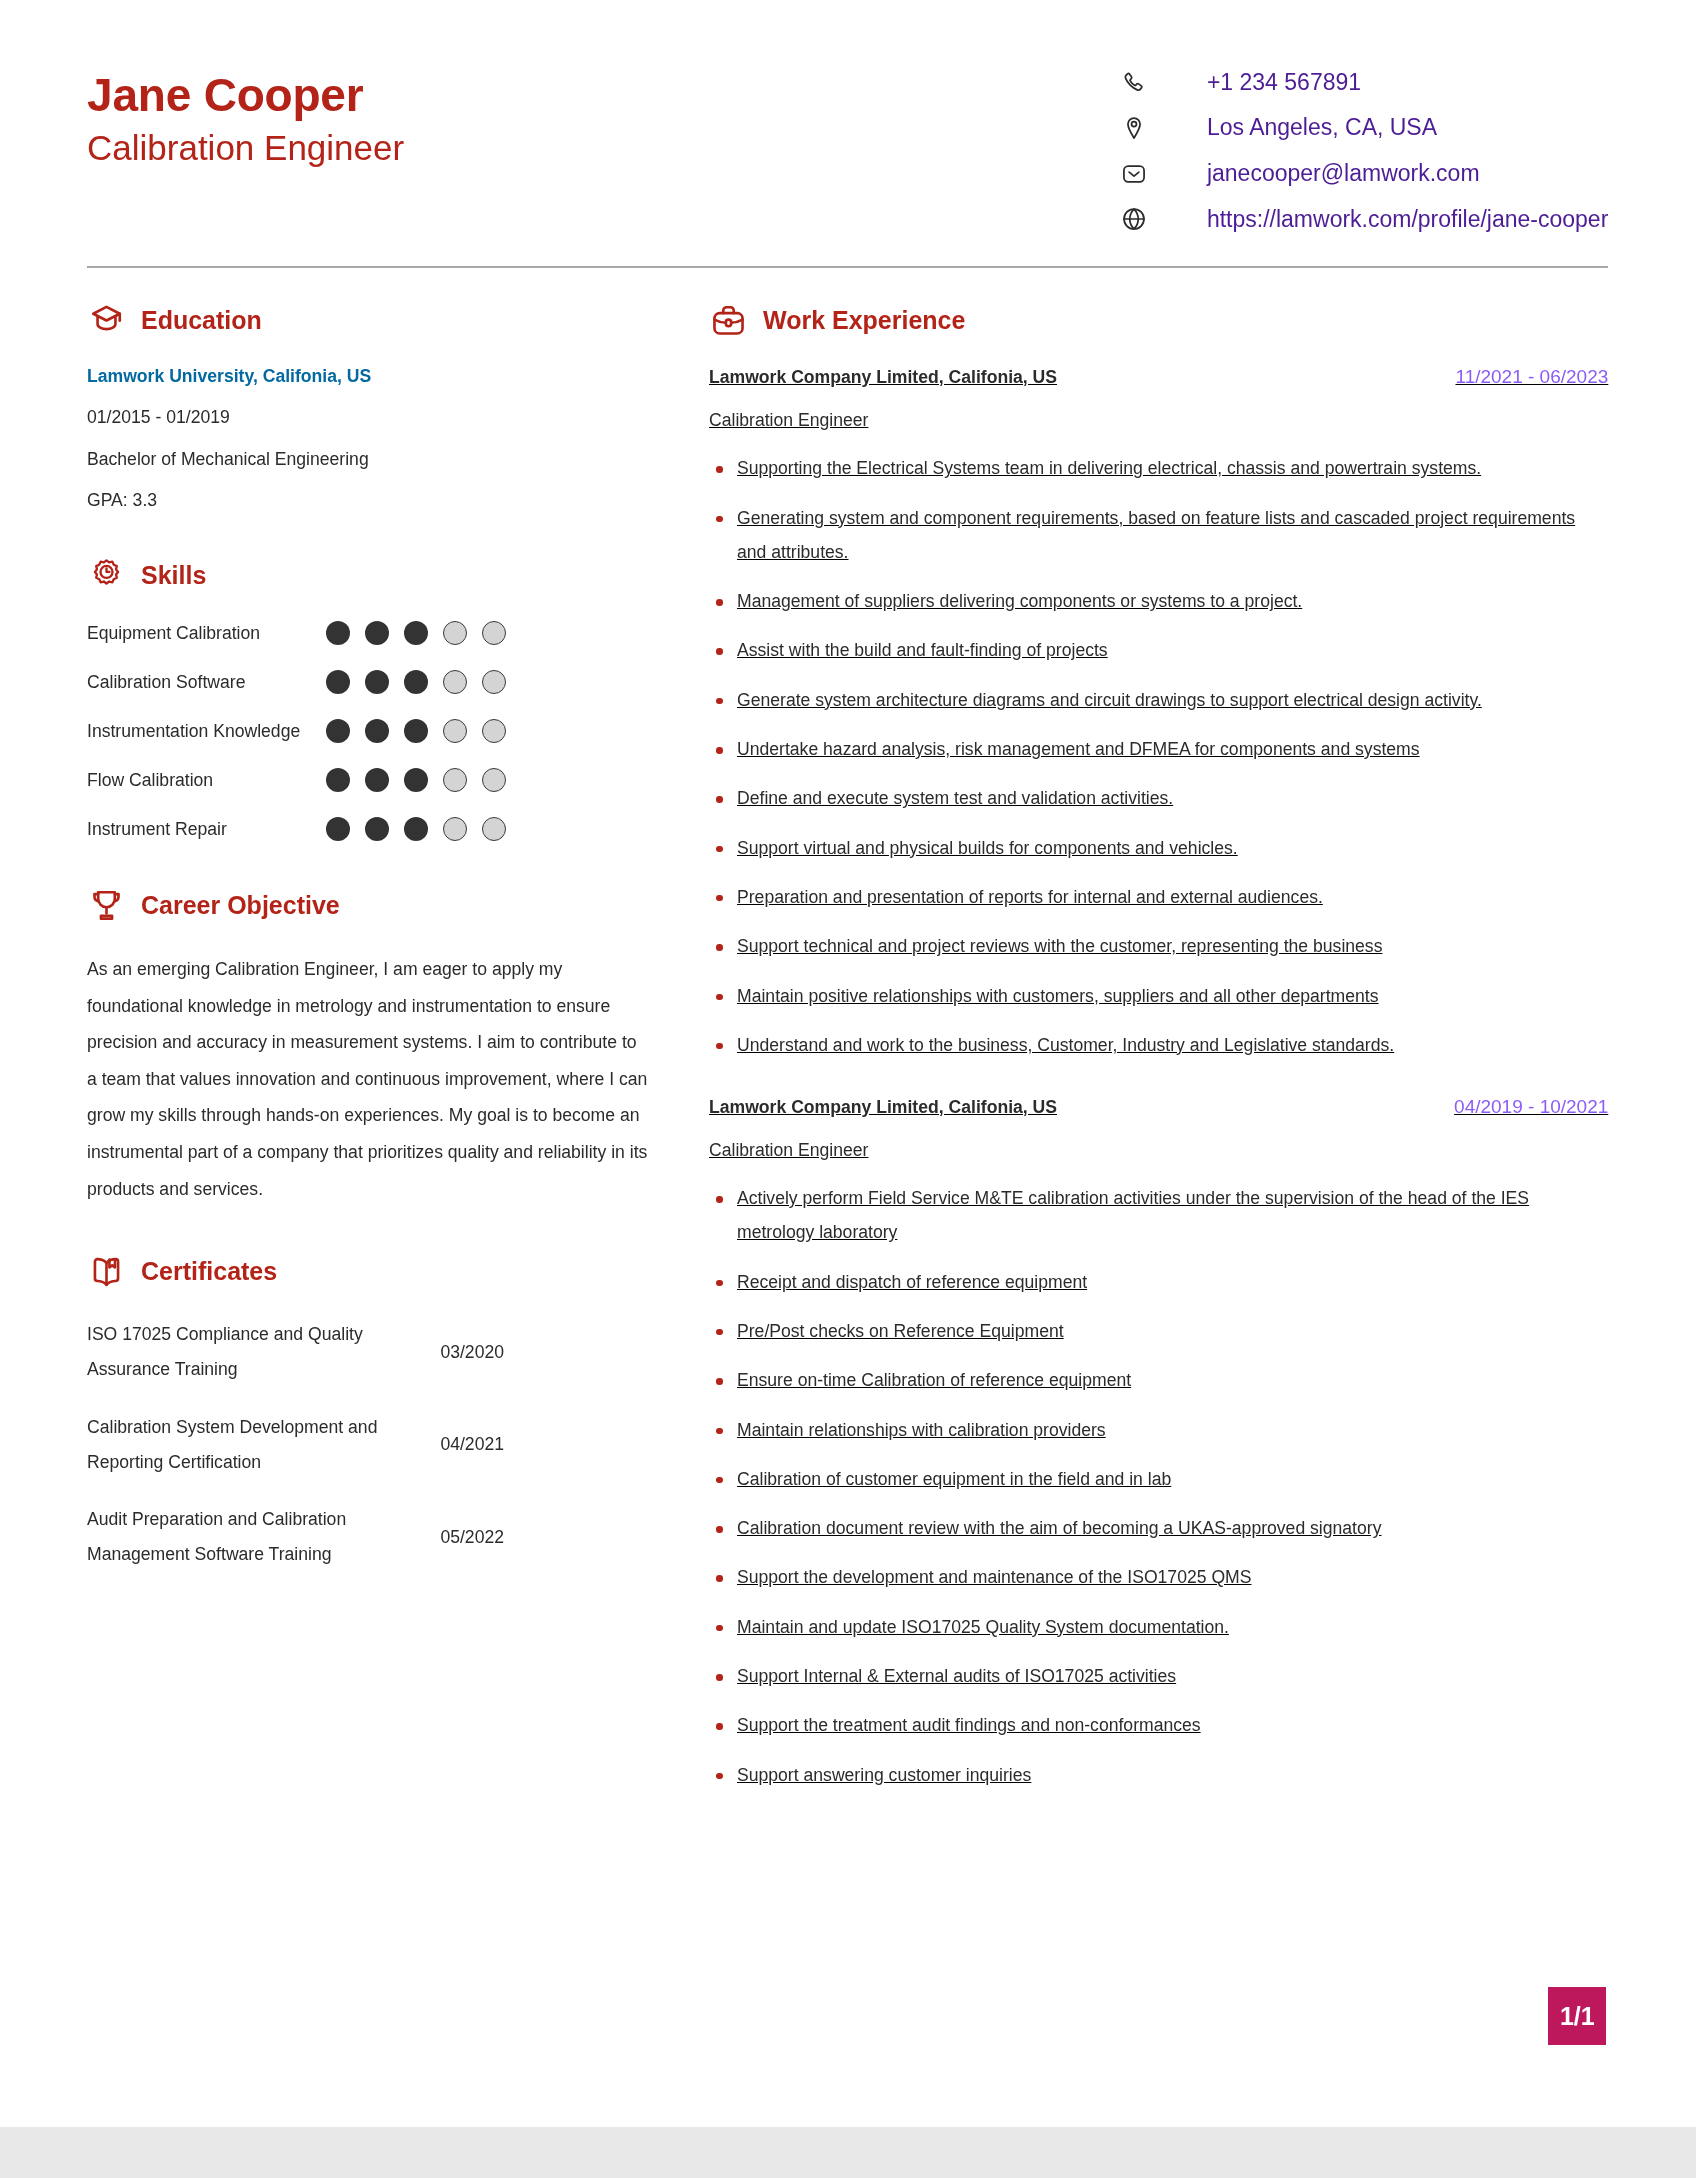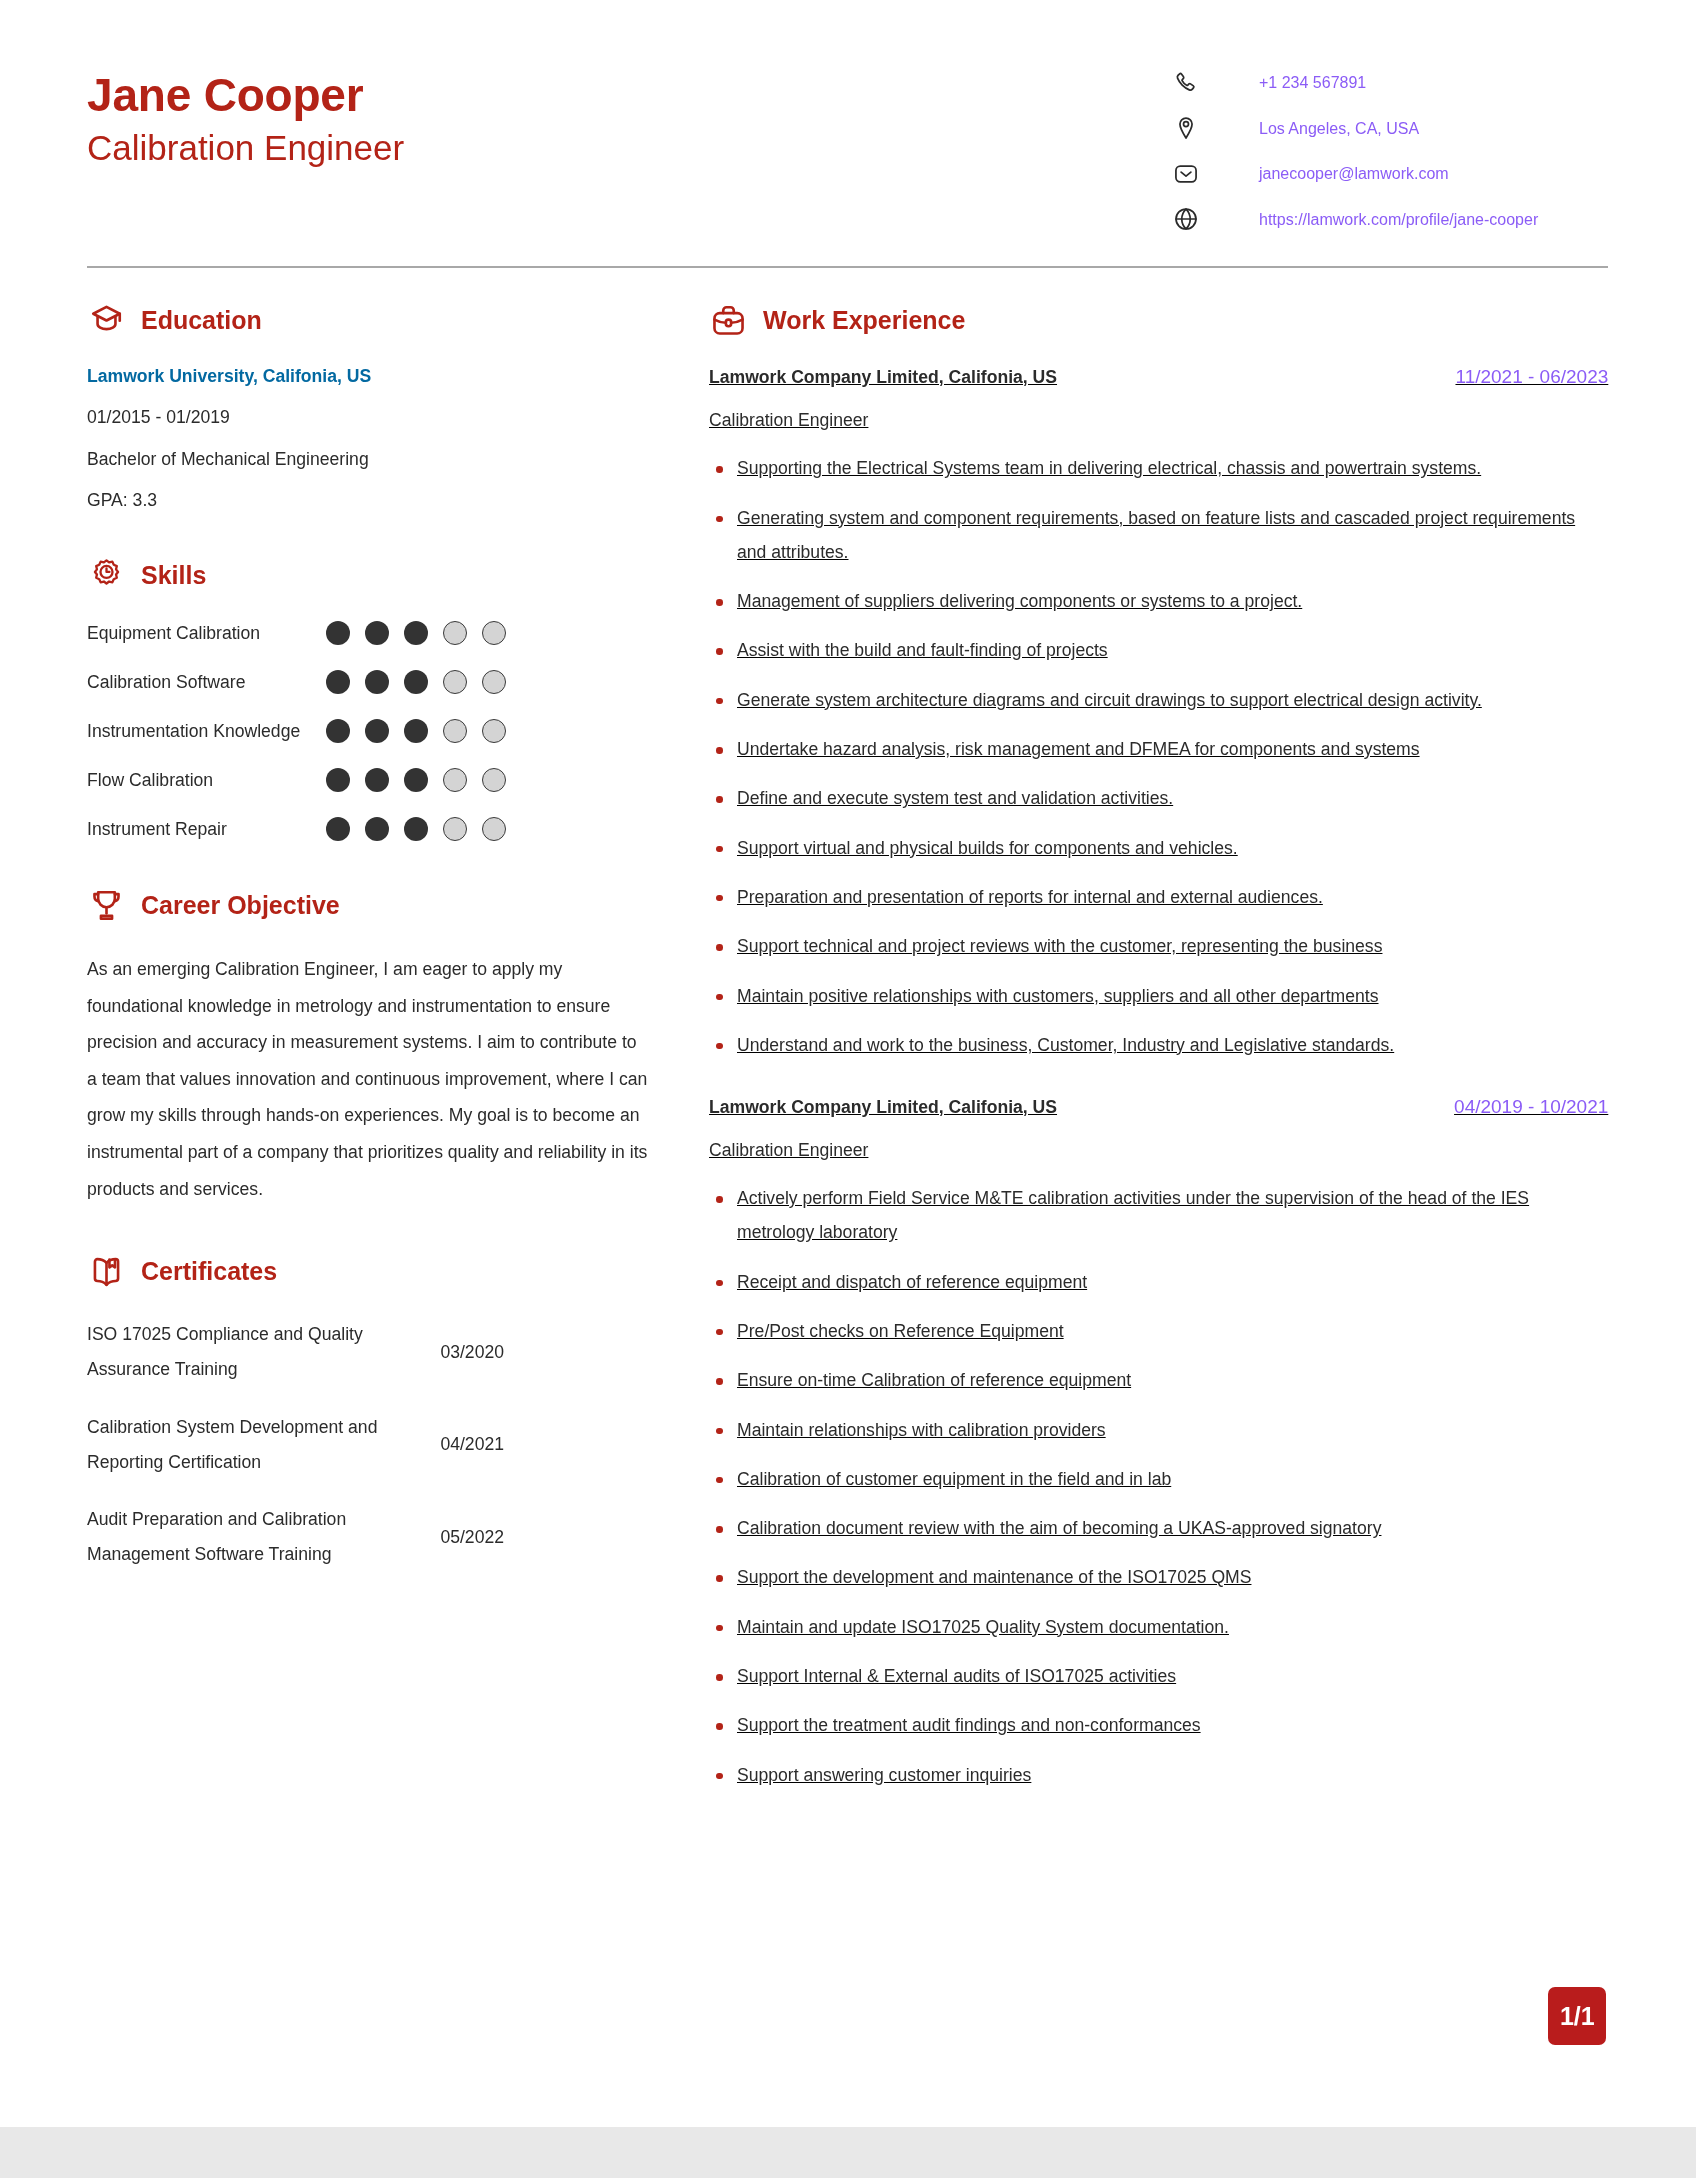--- a/index.html
+++ b/index.html
@@ -61,22 +61,22 @@
   .contact-row .ico {
     width: 28px;
     height: 28px;
     flex: 0 0 28px;
     display: flex;
     align-items: center;
     justify-content: center;
   }
   .contact-row .ico svg { display: block; }
   .contact-text {
-    font-size: 16px;
-    color: #8b5cf6;
+    font-size: 23px;
+    color: #4c1d95;
     line-height: 1.2;
     white-space: nowrap;
     margin-left: 42px;
   }
 
   .divider {
     height: 1.9px;
     background: #a8a8a8;
     margin-top: 15px;
   }
@@ -221,28 +221,27 @@
   }
   .job-spacer { height: 18.6px; }
 
   
   .page-badge {
     position: absolute;
     right: 74px;
     bottom: 67px;
     width: 58px;
     height: 58px;
-    background: #b91c1c;
+    background: #be185d;
     color: #ffffff;
     font-size: 25px;
     font-weight: bold;
     display: flex;
     align-items: center;
     justify-content: center;
-    border-radius: 7px;
   }
 </style>
 </head>
 <body>
 
 <div id="page">
 <div class="sheet">
 
   <div class="header">
     <div class="name-block">

